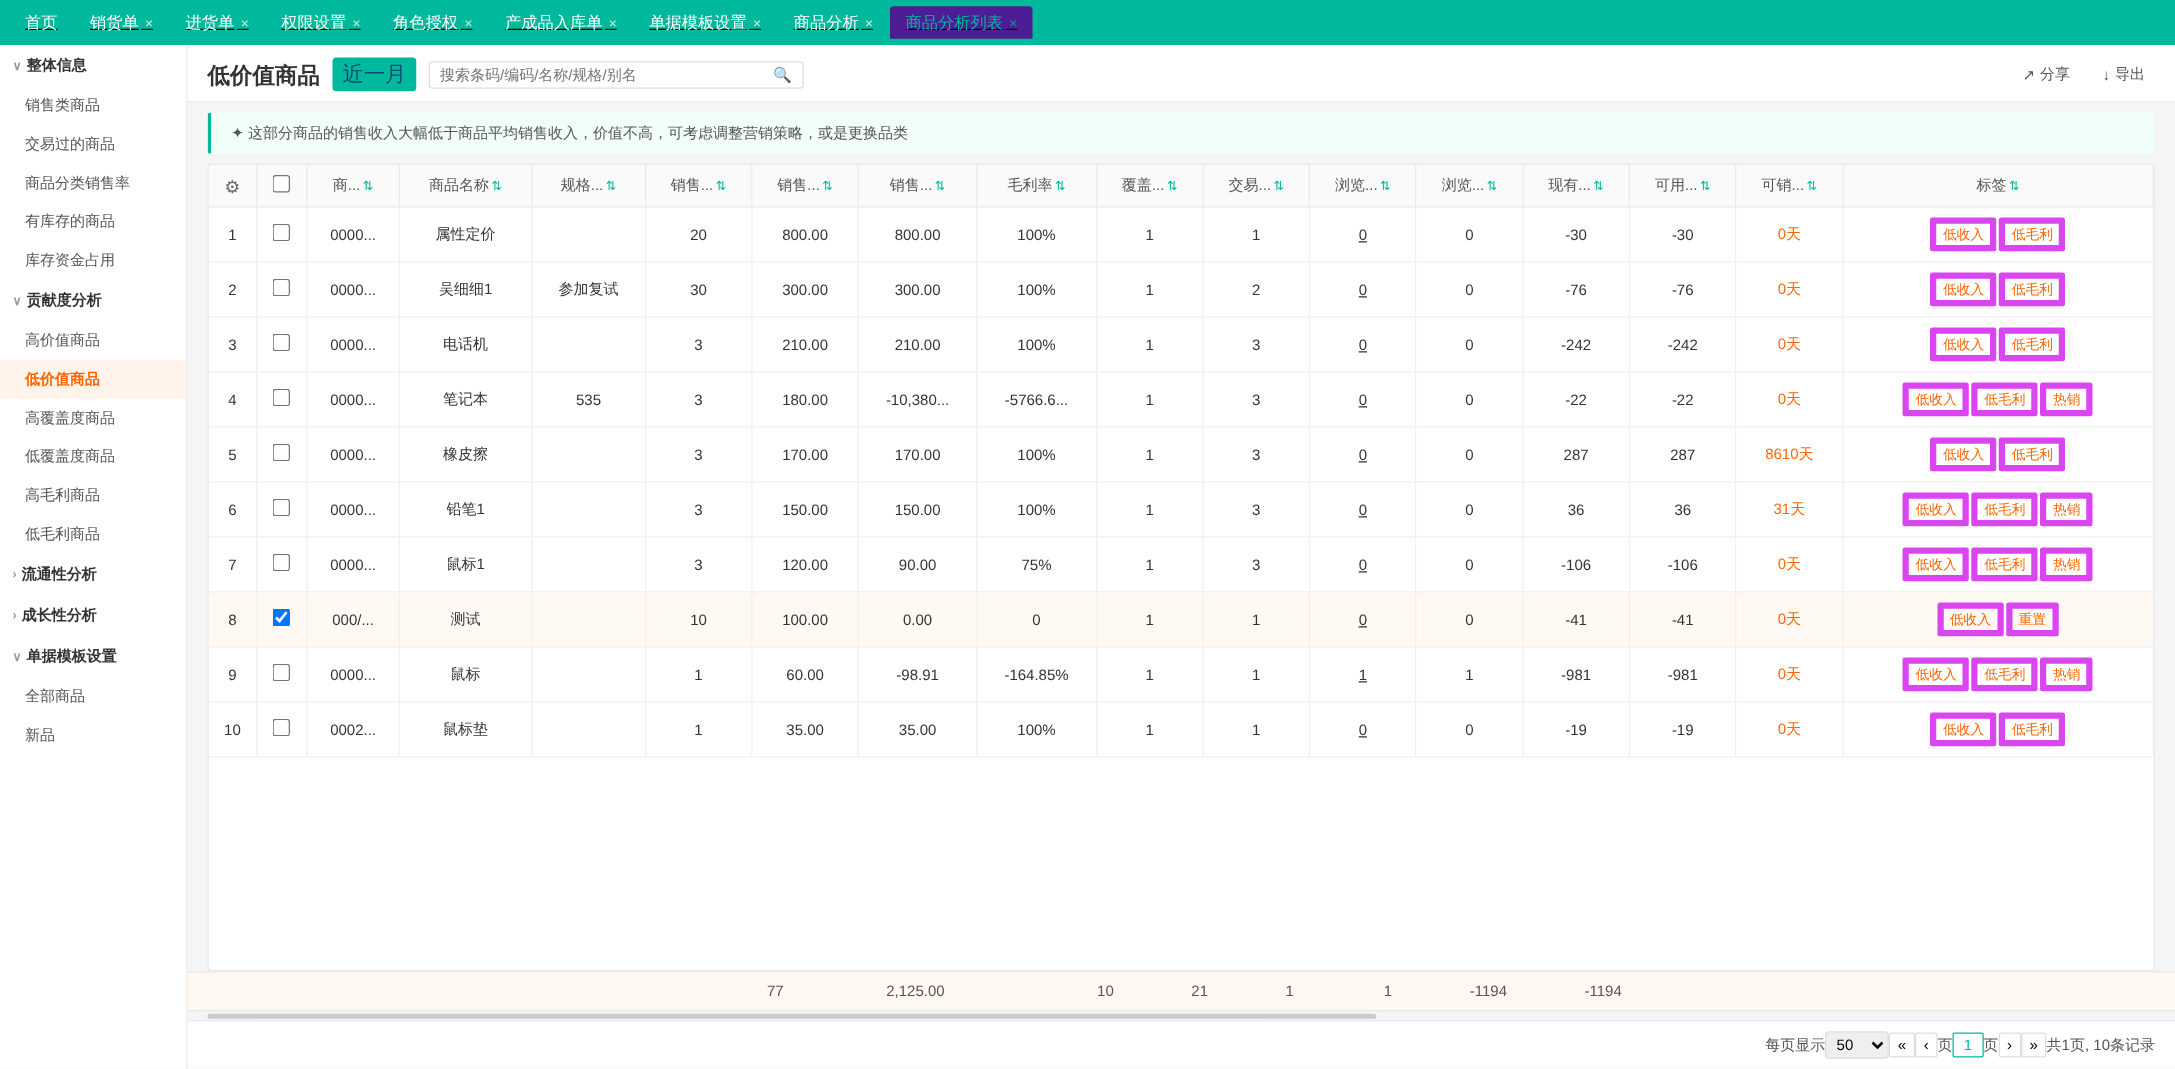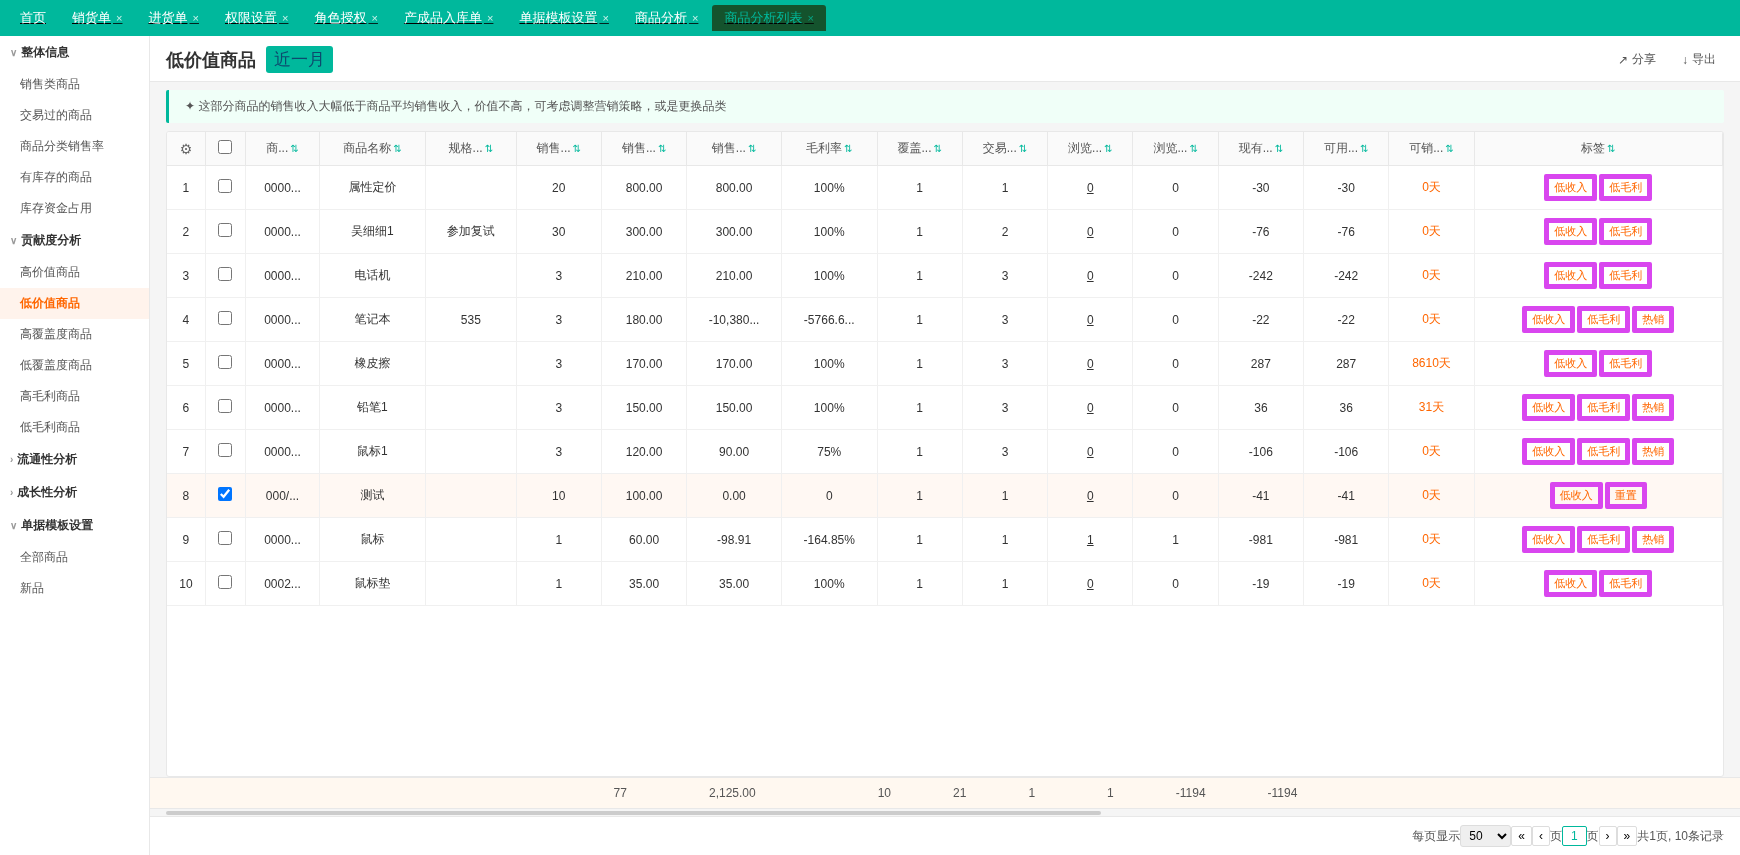--- a/index.html
+++ b/index.html
@@ -16,21 +16,21 @@
       text-decoration: underline;
     }
     .top-nav .nav-item {
       color: #fff;
       padding: 4px 12px;
       cursor: pointer;
       border-radius: 3px 3px 0 0;
       white-space: nowrap;
       font-size: 13px;
     }
-    .top-nav .nav-item.active { background: #14532d; color: #00b89c; }
+    .top-nav .nav-item.active { background: #4c1d95; color: #00b89c; }
     .nav-close {
       font-size: 11px;
       margin-left: 2px;
       opacity: 0.8;
     }
 
     
     .layout {
       display: flex;
       height: calc(855px - 36px);
@@ -298,20 +298,24 @@
         </div>
         <div class="sidebar-item">全部商品</div>
         <div class="sidebar-item">新品</div>
       </aside>
 
     <main class="main-content">
 
       <div class="content-header">
         <span class="page-title">低价值商品</span>
         <span class="period-tag">近一月</span>
+        <div class="search-box">
+          <input type="text" placeholder="搜索条码/编码/名称/规格/别名" style="">
+          <span class="search-icon">🔍</span>
+        </div>
         <div class="header-actions">
           <span class="header-btn">
             <span>↗</span>
             <span>分享</span>
           </span>
           <span class="header-btn">
             <span>↓</span>
             <span>导出</span>
           </span>
         </div>

